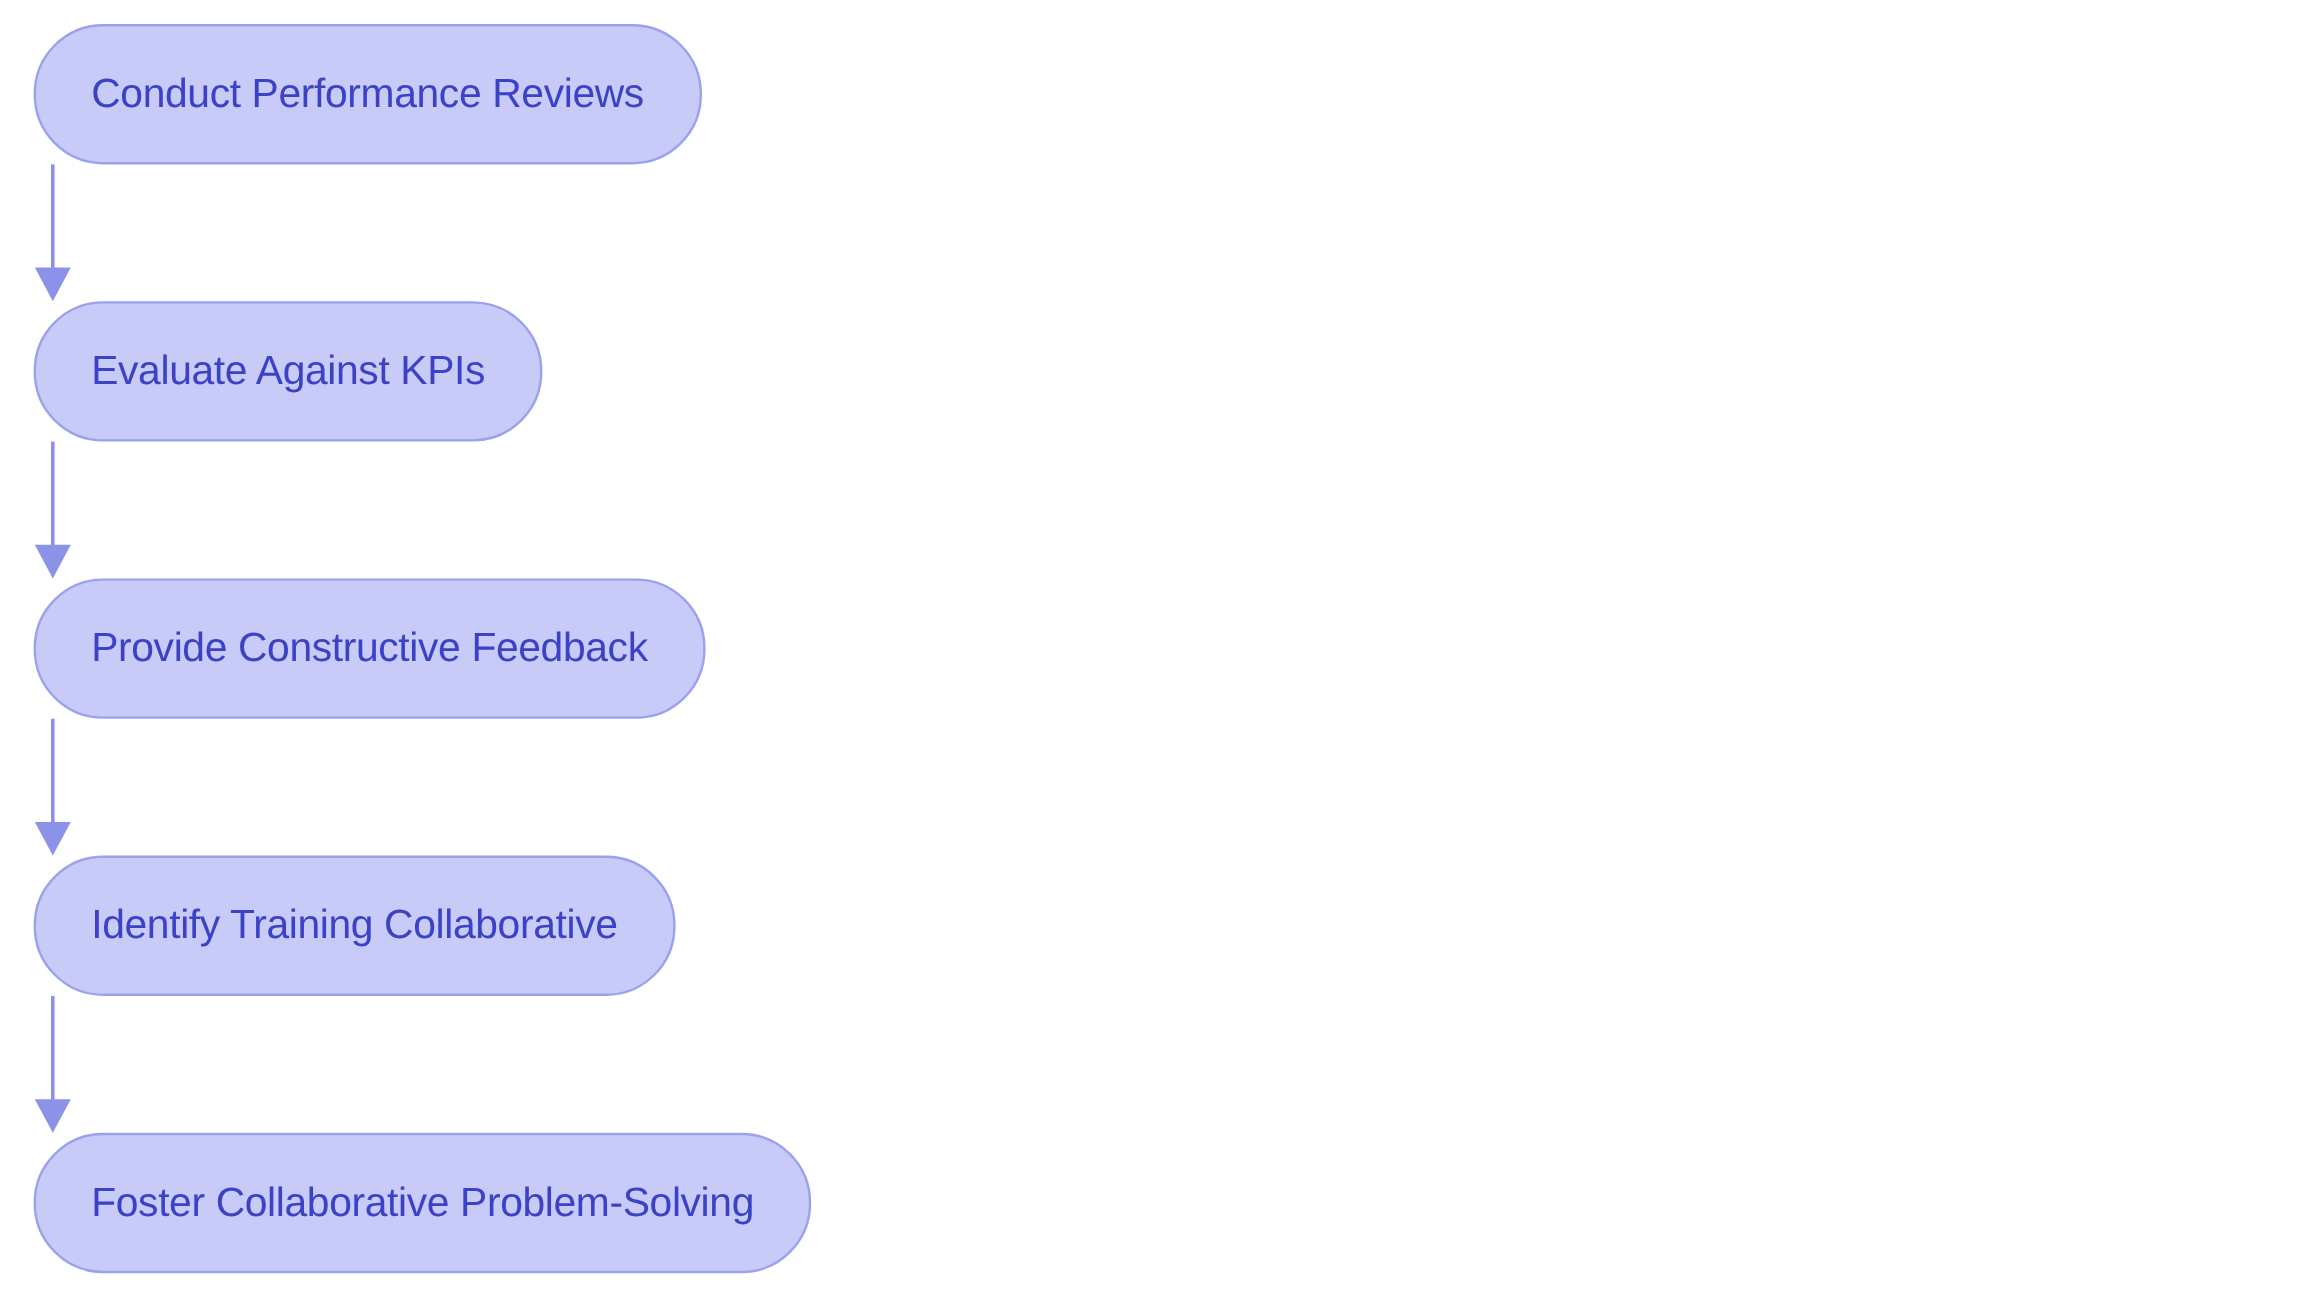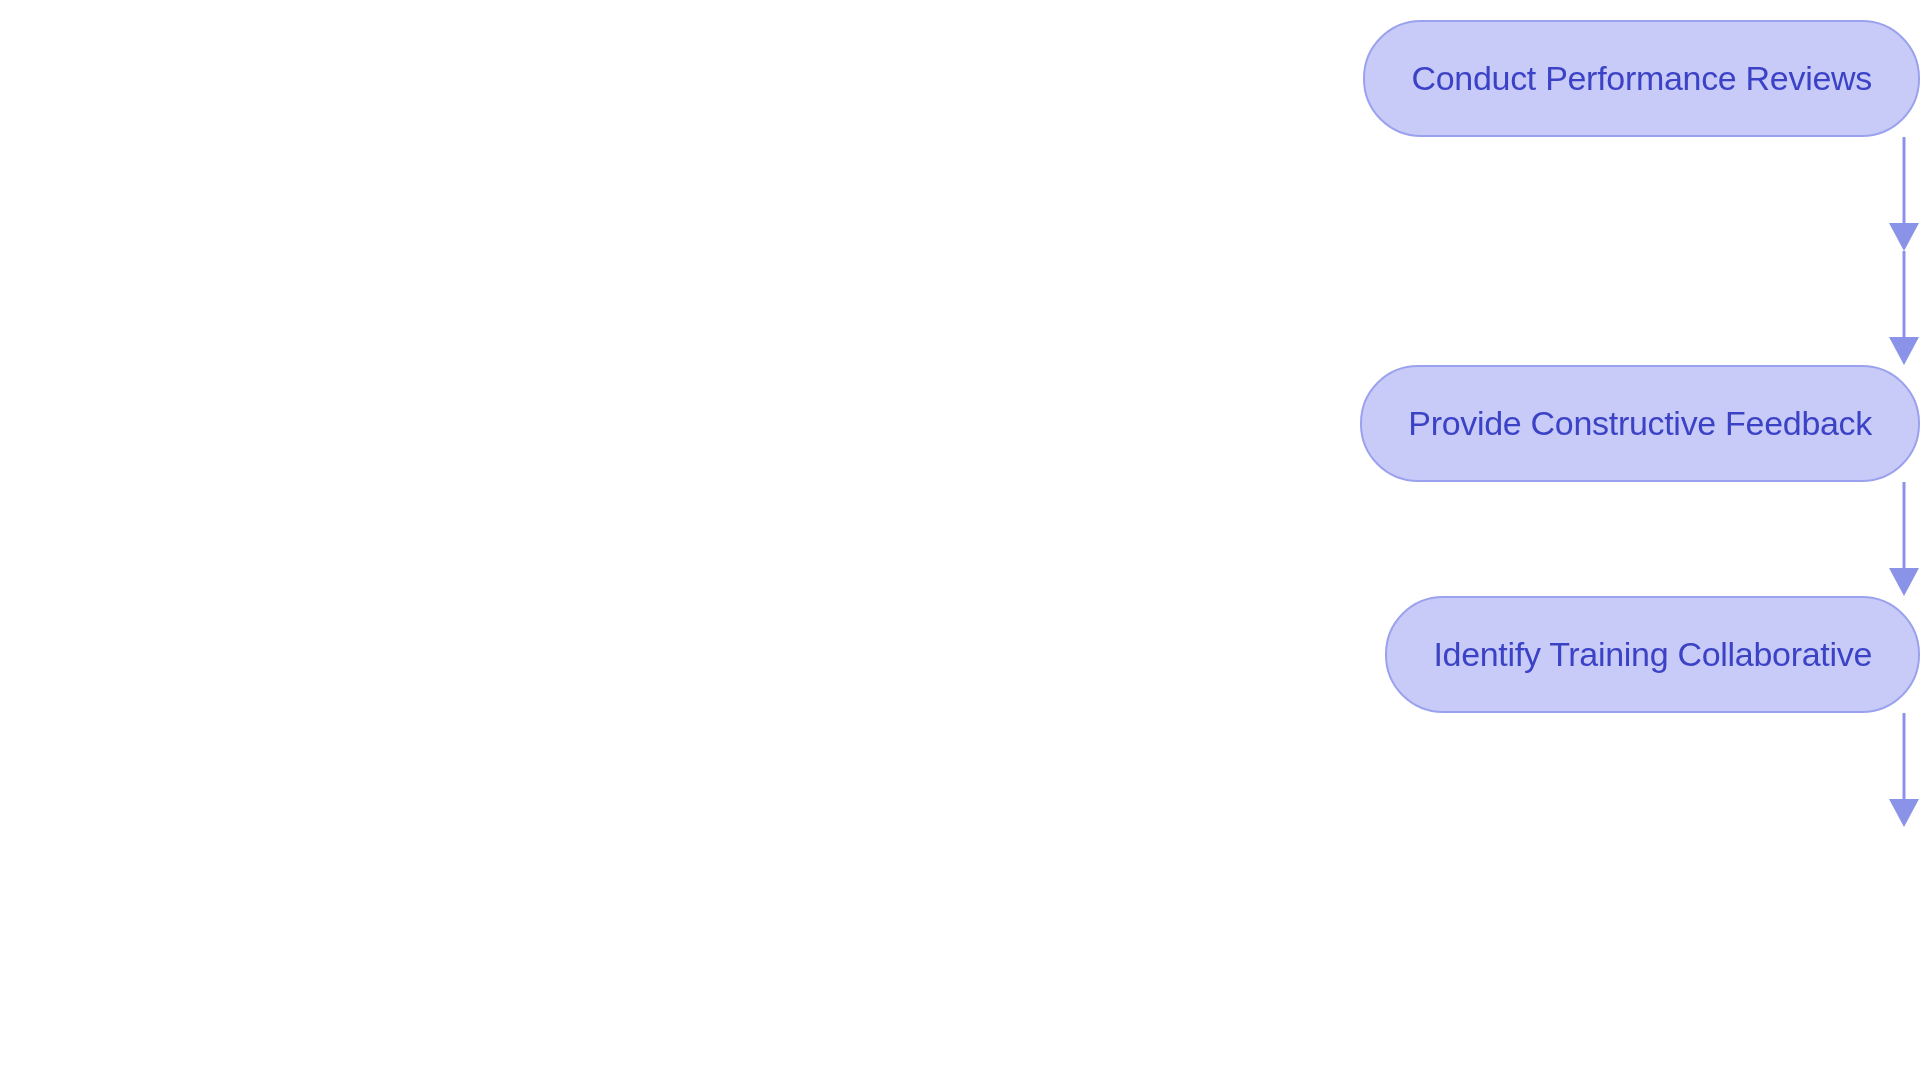--- a/index.html
+++ b/index.html
@@ -9,24 +9,25 @@
     width: 1920px;
     height: 1083px;
     overflow: hidden;
     font-family: "Liberation Sans", sans-serif;
   }
   .canvas {
     width: 1920px;
     height: 1083px;
     display: flex;
     flex-direction: column;
-    align-items: flex-end;
+    align-items: flex-start;
     box-sizing: border-box;
     padding-top: 20px;
     background: var(--background, #ffffff);
+    padding-left: 28px;
   }
   .flow-node {
     height: 117px;
     box-sizing: border-box;
     display: inline-flex;
     align-items: center;
     justify-content: center;
     padding: 0 46px;
     background: var(--node-fill, #c8cbf7);
     border: 2px solid var(--node-border, #9aa2ee);
@@ -71,20 +72,23 @@
 
   <div class="flow-node">
     <span>Conduct Performance Reviews</span>
   </div>
 
   <div class="flow-arrow">
     <div class="arrow-line"></div>
     <div class="arrowhead"></div>
   </div>
 
+  <div class="flow-node">
+    <span>Evaluate Against KPIs</span>
+  </div>
 
   <div class="flow-arrow">
     <div class="arrow-line"></div>
     <div class="arrowhead"></div>
   </div>
 
   <div class="flow-node">
     <span>Provide Constructive Feedback</span>
   </div>
 
@@ -95,14 +99,17 @@
 
   <div class="flow-node">
     <span>Identify Training Collaborative</span>
   </div>
 
   <div class="flow-arrow">
     <div class="arrow-line"></div>
     <div class="arrowhead"></div>
   </div>
 
+  <div class="flow-node">
+    <span>Foster Collaborative Problem-Solving</span>
+  </div>
 
 </div>
 
 </body></html>

